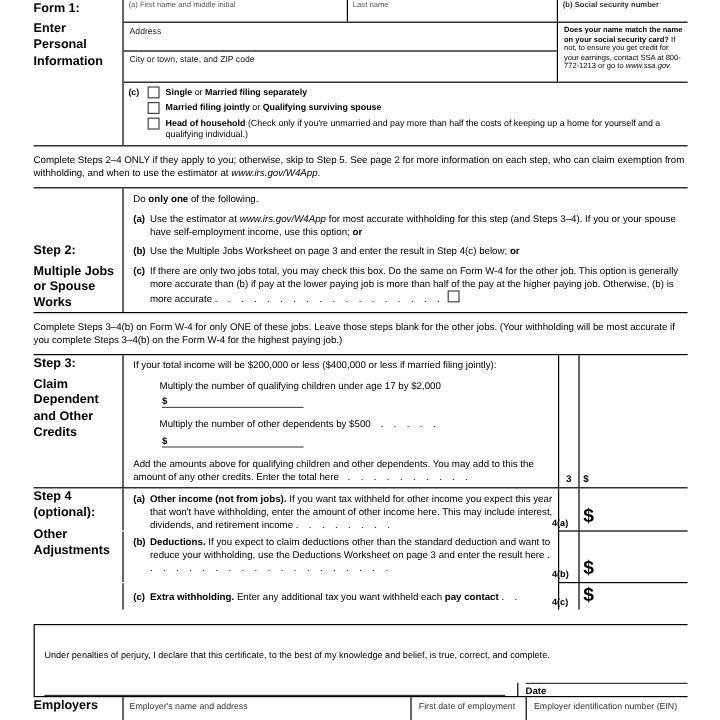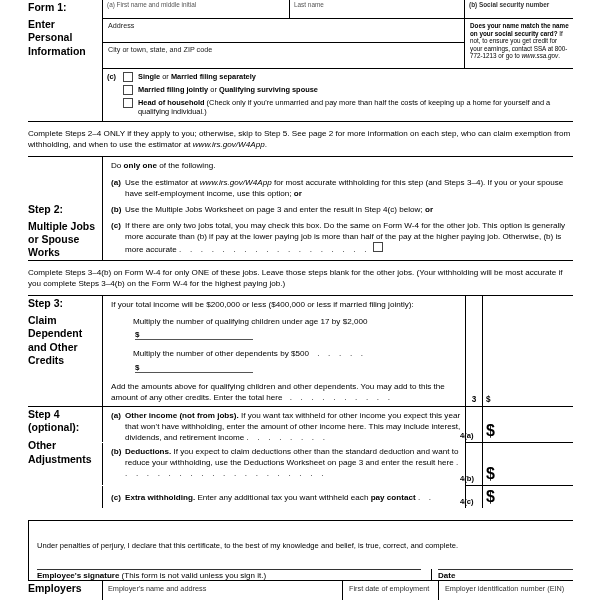--- a/index.html
+++ b/index.html
@@ -504,21 +504,20 @@
       </div>
     </div>
 
     <div class="rule-thick" style="margin-top:12px"></div>
     <div class="step-block">
       <div class="sign-body">
         <p class="perjury">Under penalties of perjury, I declare that this certificate, to the best of my knowledge and belief, is true, correct, and complete.</p>
         <div class="sig-row">
           <div class="sig-col">
             <div class="sig-line"></div>
-            <div class="sig-cap"><b>Employee's signature</b><span> (This form is not valid unless you sign it.)</span></div>
           </div>
           <div class="date-col">
             <div class="sig-line"></div>
             <div class="sig-cap"><b>Date</b></div>
           </div>
         </div>
       </div>
     </div>
 
     <div class="rule-thick"></div>

